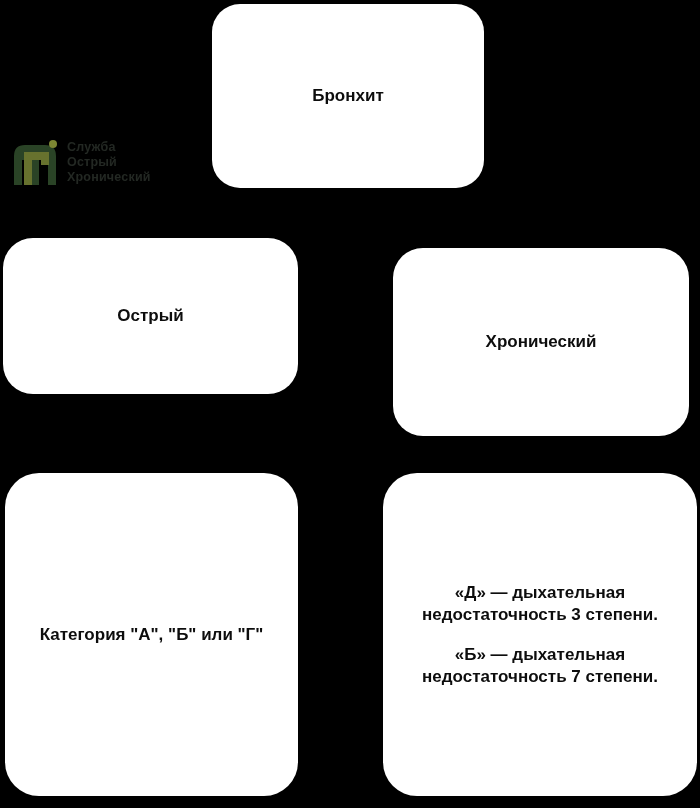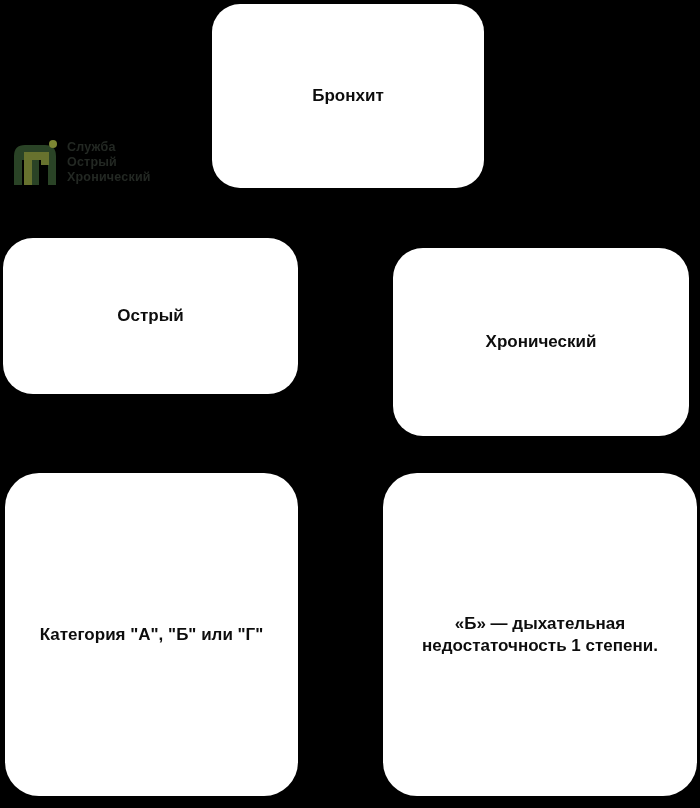--- a/index.html
+++ b/index.html
@@ -86,16 +86,17 @@
 
   <div class="card" id="node-chronic">
     <span>Хронический</span>
   </div>
 
   <div class="card" id="node-category">
     <span>Категория "А", "Б" или "Г"</span>
   </div>
 
   <div class="card" id="node-degrees">
-    <p>«Б» — дыхательная недостаточность 1 степени.</p>
+    <p>«Д» — дыхательная недостаточность 3 степени.</p>
+    <p>«Б» — дыхательная недостаточность 7 степени.</p>
   </div>
 
 </div>
 
 </body></html>

